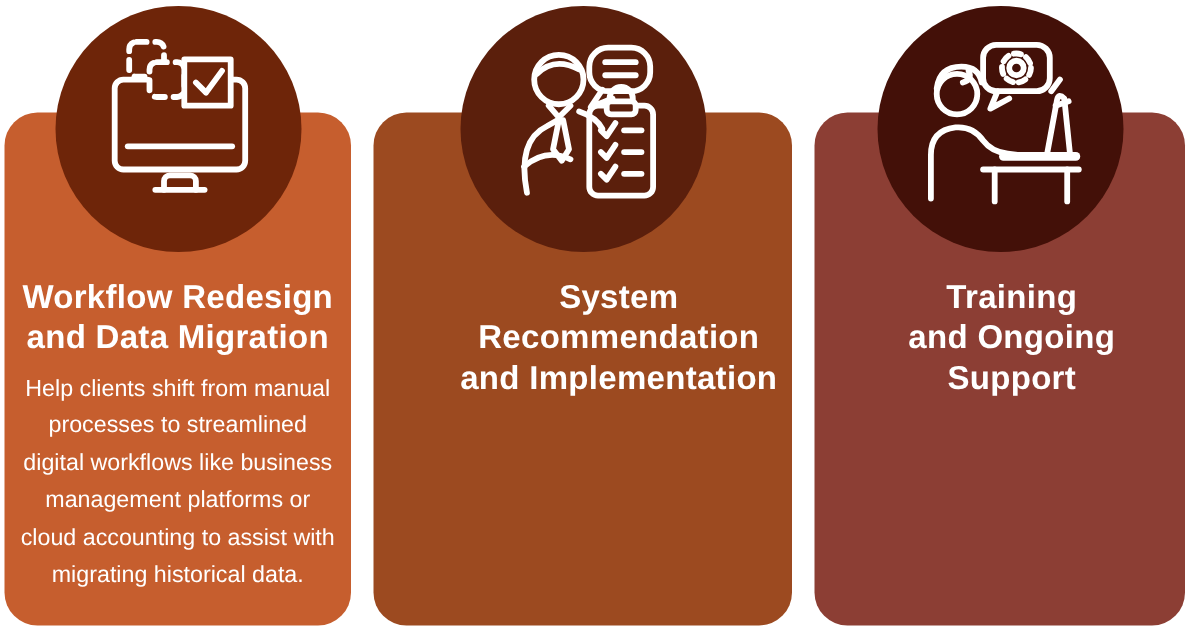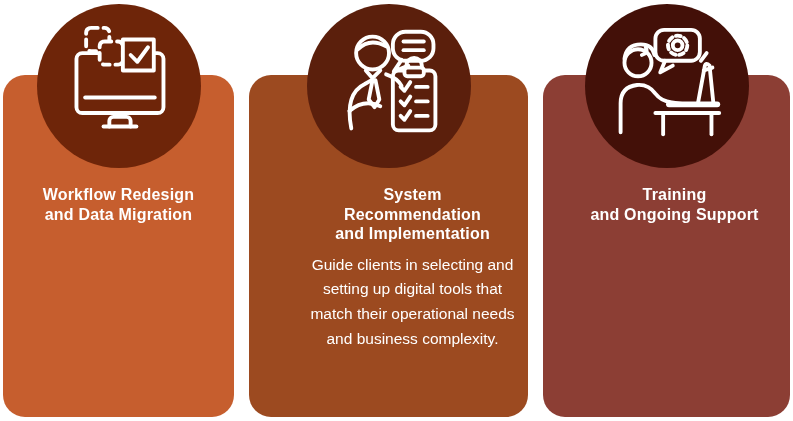--- a/index.html
+++ b/index.html
@@ -47,21 +47,21 @@
     stroke-linecap: round;
     stroke-linejoin: round;
   }
   .card-content {
     padding: 110px 8px 0 8px;
     text-align: center;
     color: #ffffff;
   }
   .card-title {
     margin: 0;
-    font-size: 16px;
+    font-size: 22px;
     font-weight: 700;
     line-height: 1.22;
     letter-spacing: 0.2px;
     white-space: pre-line;
   }
   .card-body {
     margin: 9px 0 0 0;
     padding: 0 2px;
     font-size: 15.5px;
     font-weight: 400;
@@ -85,20 +85,21 @@
           <rect class="masked" x="26" y="2" width="24" height="24" rx="5" stroke-dasharray="7 6"></rect>
           <rect class="masked" x="40" y="16" width="24" height="24" rx="5" stroke-dasharray="7 6"></rect>
           <rect class="masked" x="64" y="14" width="32" height="32"></rect>
           <polyline points="72 30 79 37 90 22"></polyline>
         </svg>
       </span>
     </div>
     <div class="card-content">
       <h3 class="card-title">Workflow Redesign
 and Data Migration</h3>
+      <p class="card-body">Help clients shift from manual processes to streamlined digital workflows like business management platforms or cloud accounting to assist with migrating historical data.</p>
     </div>
   </div>
 
   <div class="card" style="background: rgb(156, 74, 32); padding-left: 48px; --cc: #9C4A20;">
     <div class="icon-circle" style="background: rgb(91, 31, 12); --cc: #5B1F0C;">
       <span>
         <svg viewBox="0 0 120 120" aria-hidden="true">
           <rect x="64" y="6" width="42" height="30" rx="13"></rect>
           <line x1="75" y1="16" x2="96" y2="16"></line>
           <line x1="75" y1="25" x2="96" y2="25"></line>
@@ -119,21 +120,20 @@
           <line x1="88" y1="78" x2="100" y2="78"></line>
           <polyline points="72 93 76 97 82 88"></polyline>
           <line x1="88" y1="93" x2="100" y2="93"></line>
         </svg>
       </span>
     </div>
     <div class="card-content">
       <h3 class="card-title">System
 Recommendation
 and Implementation</h3>
-      <p class="card-body">Guide clients in selecting and setting up digital tools that match their operational needs and business complexity.</p>
     </div>
   </div>
 
   <div class="card" style="background: rgb(140, 62, 52); padding-left: 16px; --cc: #8C3E34;">
     <div class="icon-circle" style="background: rgb(67, 16, 8); --cc: #431008;">
       <span>
         <svg viewBox="0 0 120 120" aria-hidden="true">
           <rect x="48" y="4" width="46" height="32" rx="9"></rect>
           <circle cx="71" cy="20" r="5"></circle>
           <circle cx="71" cy="20" r="10" stroke-dasharray="5 4"></circle>

